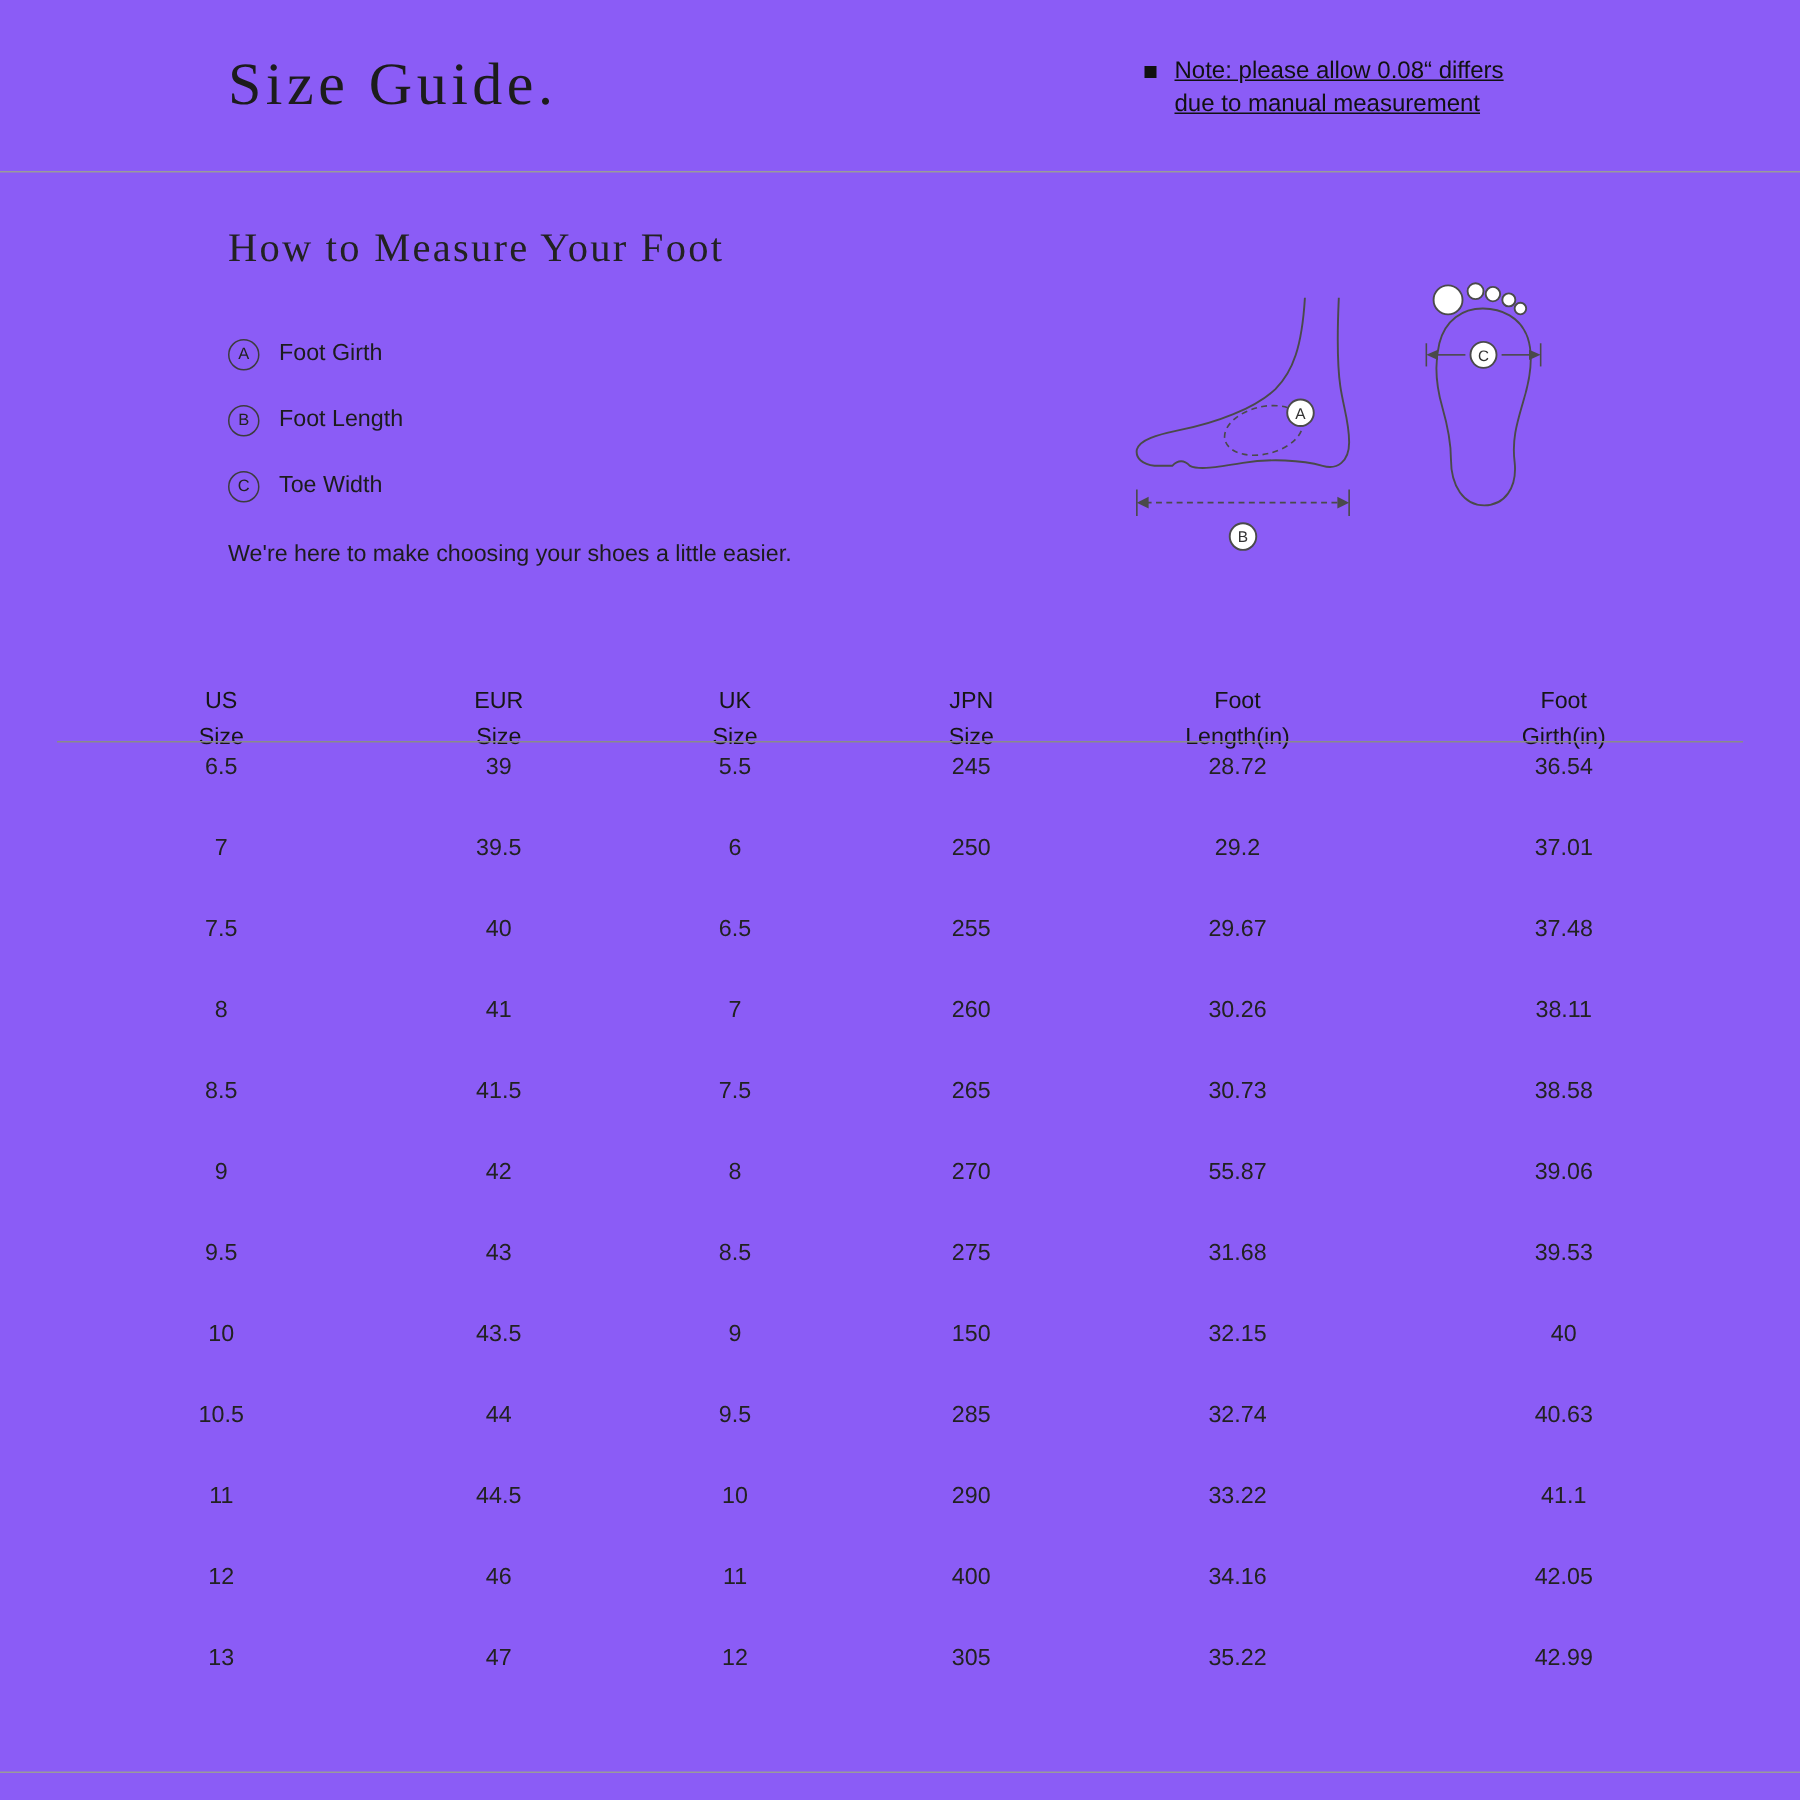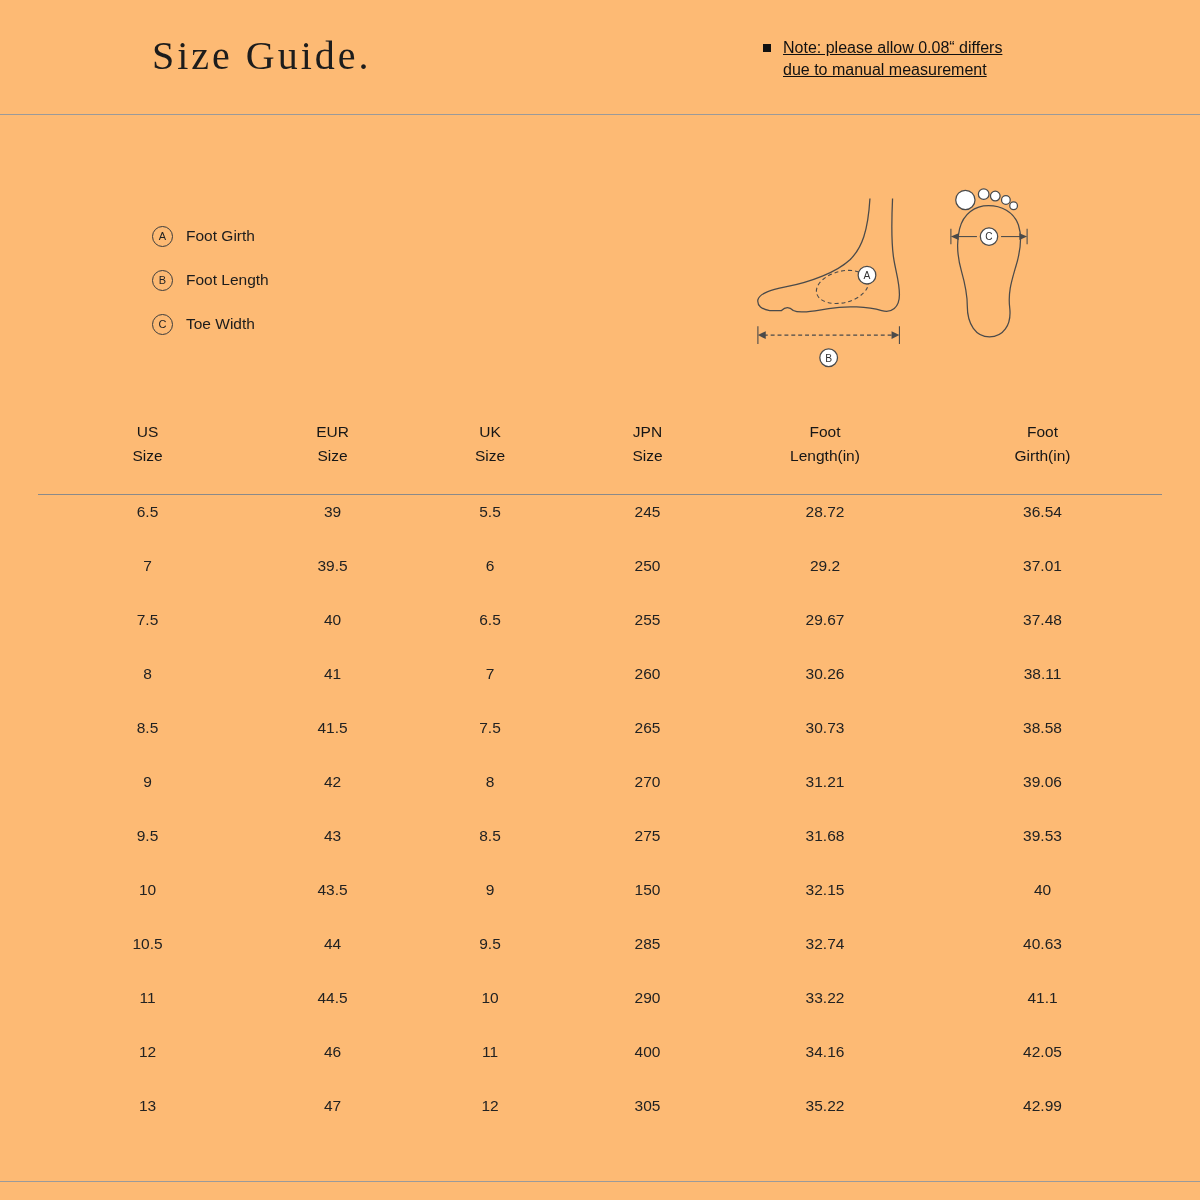--- a/index.html
+++ b/index.html
@@ -3,21 +3,21 @@
 <meta charset="utf-8">
 <style>
   * { margin: 0; padding: 0; box-sizing: border-box; }
   html, body { background: #ffffff; }
   body {
     width: 1200px; height: 1200px;
     font-family: "Liberation Sans", sans-serif;
     color: #1f1f1f;
     position: relative;
   }
-  .page { position: relative; width: 1200px; height: 1200px; background: #fdba74; overflow: hidden; }
+  .page { position: relative; width: 1200px; height: 1200px; background: #8b5cf6; overflow: hidden; }
 
   .title {
     position: absolute; left: 152px; top: 32px;
     font-family: "Liberation Serif", serif;
     font-weight: 400; font-size: 40px; letter-spacing: 3px; color: #1c1c1c;
   }
   .note {
     position: absolute; left: 763px; top: 37px;
     display: flex; gap: 12px; font-size: 16px; line-height: 22px; color: #111; text-decoration: underline;
   }
@@ -42,21 +42,21 @@
   }
   .measure-item .label { font-size: 15.5px; color: #1c1c1c; }
 
   .tagline { position: absolute; left: 152px; top: 361px; font-size: 15.5px; color: #1c1c1c; }
 
   .diagram { position: absolute; }
   .diagram-side { left: 752px; top: 196px; }
   .diagram-print { left: 948px; top: 186px; }
 
   .size-table-header {
-    position: absolute; left: 40px; top: 420px; width: 1120px;
+    position: absolute; left: 40px; top: 456px; width: 1120px;
     display: flex;
   }
   .size-table-header .hcell {
     text-align: center; font-size: 15.5px; line-height: 24px; color: #161616;
   }
   .size-table-body { position: absolute; left: 40px; top: 495px; width: 1120px; padding-top: 8px; }
   .trow { display: flex; align-items: flex-start; height: 54px; }
   .tcell { text-align: center; font-size: 15.5px; color: #222; }
 
   .c0 { width: 215px; } .c1 { width: 155px; } .c2 { width: 160px; }
@@ -79,36 +79,38 @@
   <div class="note">
     <span class="bullet"></span>
     <div class="note-text">
       <div>Note: please allow 0.08“ differs</div>
       <div>due to manual measurement</div>
     </div>
   </div>
 
   <div class="hr hr-top"></div>
 
+  <h2 class="section-heading">How to Measure Your Foot</h2>
 
   <div class="measure-list">
     <div class="measure-item">
       <span class="circle-letter">A</span>
       <span class="label">Foot Girth</span>
     </div>
     <div class="measure-item">
       <span class="circle-letter">B</span>
       <span class="label">Foot Length</span>
     </div>
     <div class="measure-item">
       <span class="circle-letter">C</span>
       <span class="label">Toe Width</span>
     </div>
   </div>
 
+  <p class="tagline">We're here to make choosing your shoes a little easier.</p>
 
   <svg class="diagram diagram-side" width="172" height="176" viewBox="0 0 175 178">
     <path class="stroke" d="M 120 2
       C 118 35, 112 52, 100 64
       C 86 77, 60 87, 34 92
       C 20 95, 8 98, 6 105
       C 5 111, 10 115, 18 116
       L 30 116
       C 34 112, 38 112, 42 116
       C 48 119, 60 117, 78 114
@@ -219,21 +221,21 @@
         <div class="tcell c2">7.5</div>
         <div class="tcell c3">265</div>
         <div class="tcell c4">30.73</div>
         <div class="tcell c5">38.58</div>
       </div>
       <div class="trow">
         <div class="tcell c0">9</div>
         <div class="tcell c1">42</div>
         <div class="tcell c2">8</div>
         <div class="tcell c3">270</div>
-        <div class="tcell c4">31.21</div>
+        <div class="tcell c4">55.87</div>
         <div class="tcell c5">39.06</div>
       </div>
       <div class="trow">
         <div class="tcell c0">9.5</div>
         <div class="tcell c1">43</div>
         <div class="tcell c2">8.5</div>
         <div class="tcell c3">275</div>
         <div class="tcell c4">31.68</div>
         <div class="tcell c5">39.53</div>
       </div>

